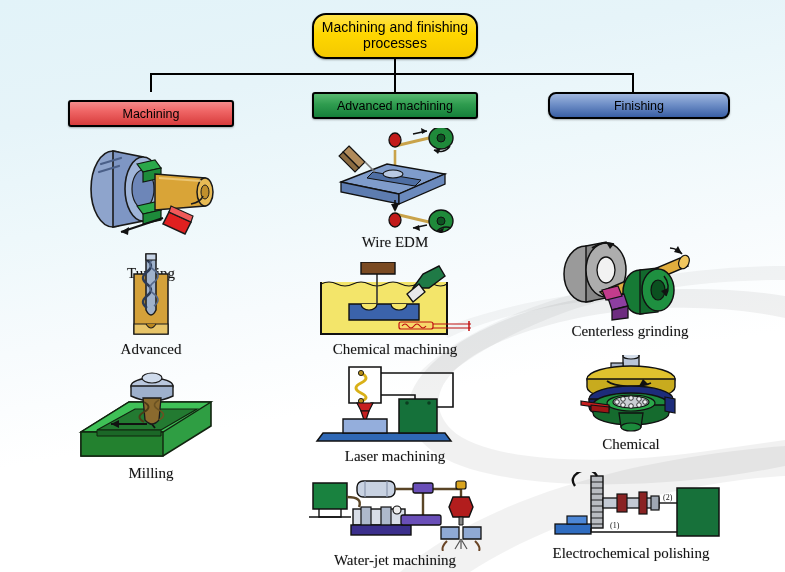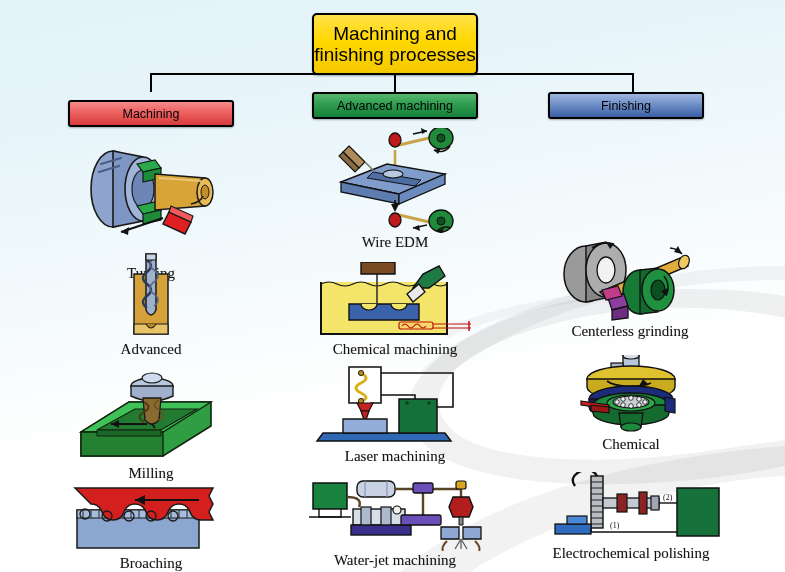--- a/index.html
+++ b/index.html
@@ -30,43 +30,44 @@
     display: flex;
     align-items: center;
     justify-content: center;
     text-align: center;
     font-family: "Liberation Sans", "DejaVu Sans", sans-serif;
     color: #000000;
     line-height: 1.12;
   }
   #root-node {
     left: 312px; top: 13px;
-    width: 166px; height: 62px;
-    font-size: 19px;
-    border-radius: 5px;
+    width: 166px; height: 46px;
+    font-size: 14px;
+    border-radius: 14px;
     background: linear-gradient(180deg, #ffe24a 0%, #ffd700 45%, #f4c900 100%);
     box-shadow: 0 1px 2px rgba(0,0,0,.35);
   }
   .cat-node {
     height: 27px;
     font-size: 12.5px;
     box-shadow: 0 1px 2px rgba(0,0,0,.3);
   }
   #cat-machining {
     left: 68px; top: 92px; width: 166px;
     background: linear-gradient(180deg, #f48b8b 0%, #ef6565 40%, #d83c3c 100%);
     margin-top: 8px;
   }
   #cat-advanced {
     left: 312px; top: 92px; width: 166px;
     background: linear-gradient(180deg, #57b86f 0%, #2f9c4f 45%, #15803a 100%);
   }
   #cat-finishing {
-    left: 548px; top: 92px; width: 156px;
+    left: 548px; top: 92px; width: 182px;
     background: linear-gradient(180deg, #9fb6de 0%, #6f8fc7 45%, #3a5fa5 100%);
+    border-radius: 8px;
   }
 
   .connector { position: absolute; background: #000000; }
   #conn-root-down  { left: 394px; top: 58px;  width: 2px;  height: 16px; }
   #conn-horizontal { left: 150px; top: 73px;  width: 484px; height: 2px; }
   #conn-left-down  { left: 150px; top: 73px;  width: 2px;  height: 19px; }
   #conn-mid-down   { left: 394px; top: 73px;  width: 2px;  height: 19px; }
   #conn-right-down { left: 632px; top: 73px;  width: 2px;  height: 19px; }
 
   
@@ -177,46 +178,20 @@
       <ellipse cx="101" cy="14" rx="21" ry="8" fill="#b9c7de" stroke="#1a1a1a" stroke-width="1.4"></ellipse>
       <path d="M80 14 L80 24 Q101 34 122 24 L122 14 Z" fill="#9eb0cc" stroke="#1a1a1a" stroke-width="1.4"></path>
       <ellipse cx="101" cy="6" rx="10" ry="5" fill="#cfdbec" stroke="#1a1a1a" stroke-width="1.2"></ellipse>
       <path d="M92 26 L110 26 L108 48 Q101 56 94 48 Z" fill="#8a6a2e" stroke="#1a1a1a" stroke-width="1.3"></path>
       <path d="M93 30 q9 5 0 10 q-9 5 0 10" fill="none" stroke="#4c3a17" stroke-width="2"></path>
       <path d="M108 28 q-9 5 0 10 q9 5 0 10" fill="none" stroke="#6b5222" stroke-width="1.6"></path>
     </svg>
     <div class="caption">Milling</div>
   </div>
 
-  <div class="process" style="left:51px; top:484px;">
-    <svg class="art" width="200" height="70" viewBox="0 0 200 70">
-
-      <path d="M26 26 L148 26 L148 64 L26 64 Z" fill="#8ba6cf" stroke="#1a1a1a" stroke-width="1.5"></path>
-      <path d="M26 26 L148 26 L148 34 L26 34 Z" fill="#a6bcdd" stroke="#1a1a1a" stroke-width="1.1"></path>
-      <g stroke="#1a1a1a" stroke-width="0.9">
-        <path d="M32 26 L32 34 M40 26 L40 34 M48 26 L48 34 M56 26 L56 34 M64 26 L64 34 M72 26 L72 34 M80 26 L80 34 M88 26 L88 34 M96 26 L96 34 M104 26 L104 34 M112 26 L112 34 M120 26 L120 34 M128 26 L128 34 M136 26 L136 34 M144 26 L144 34"></path>
-      </g>
-
-      <path d="M24 4 L162 4 L158 12 L162 20 L158 28 L162 36 L150 36
-               q-8 0 -11 -8 q-3 -8 -11 -8 q-8 0 -11 8 q-3 8 -11 8
-               q-8 0 -11 -8 q-3 -8 -11 -8 q-8 0 -11 8 q-3 8 -11 8
-               q-8 0 -11 -8 q-3 -8 -11 -8 L24 4 Z" fill="#d41f1f" stroke="#1a1a1a" stroke-width="1.5"></path>
-      <g fill="none" stroke="#1a1a1a" stroke-width="1.3">
-        <circle cx="34" cy="30" r="5"></circle>
-        <circle cx="56" cy="32" r="5"></circle>
-        <circle cx="78" cy="32" r="5"></circle>
-        <circle cx="100" cy="32" r="5"></circle>
-        <circle cx="122" cy="32" r="5"></circle>
-      </g>
-
-      <path d="M148 16 L84 16" stroke="#111" stroke-width="2.2"></path>
-      <path d="M84 16 L94 11 L94 21 Z" fill="#111"></path>
-    </svg>
-    <div class="caption">Broaching</div>
-  </div>
 
   <div class="process" style="left:295px; top:128px;">
     <svg class="art" width="200" height="105" viewBox="0 0 200 105">
 
       <path d="M100 22 L100 82" stroke="#c9a34a" stroke-width="2.6" fill="none"></path>
       <path d="M100 18 L134 10 M100 86 L134 94" stroke="#c9a34a" stroke-width="3" fill="none"></path>
       <path d="M100 18 L100 12" stroke="#c9a34a" stroke-width="3"></path>
 
       <path d="M46 54 L92 36 L150 46 L104 66 Z" fill="#7f9ccb" stroke="#111" stroke-width="1.4"></path>
       <path d="M46 54 L46 64 L104 76 L104 66 Z" fill="#5d7cb0" stroke="#111" stroke-width="1.3"></path>

